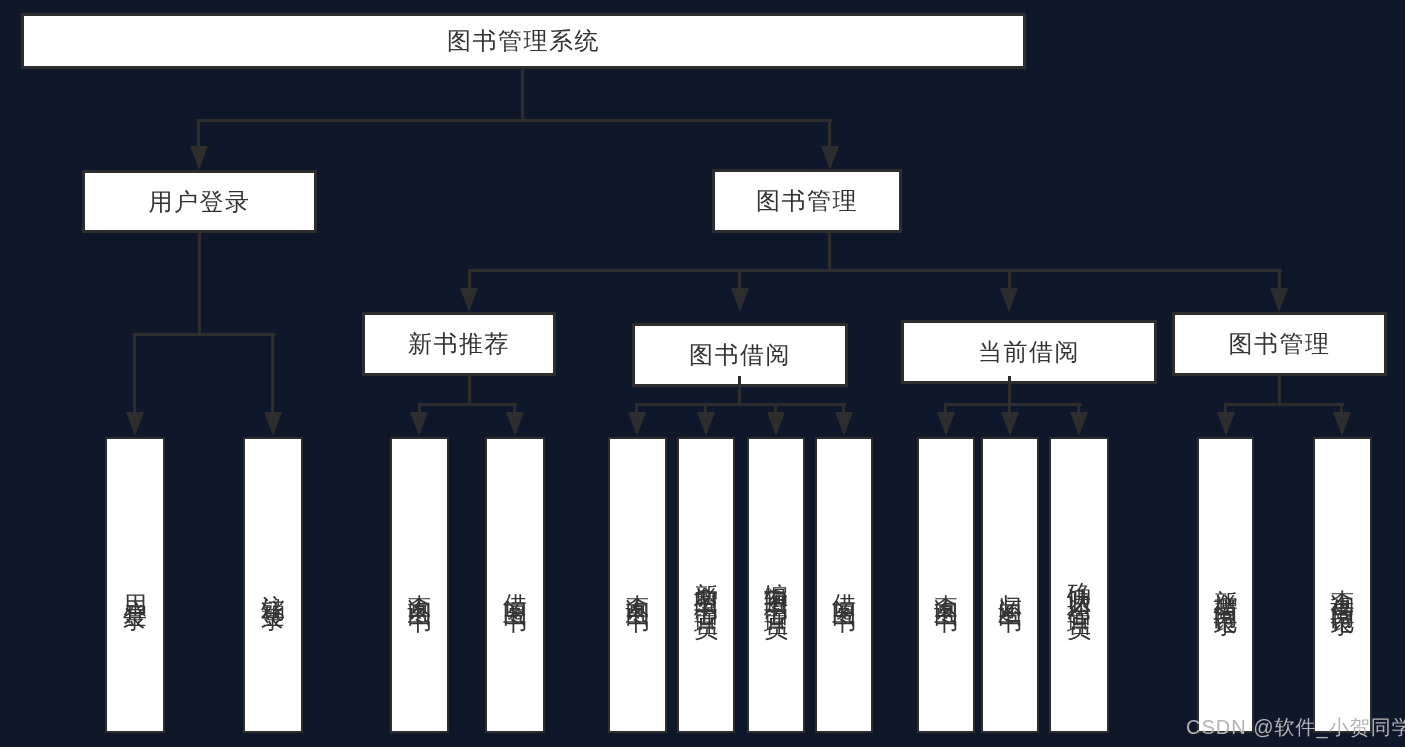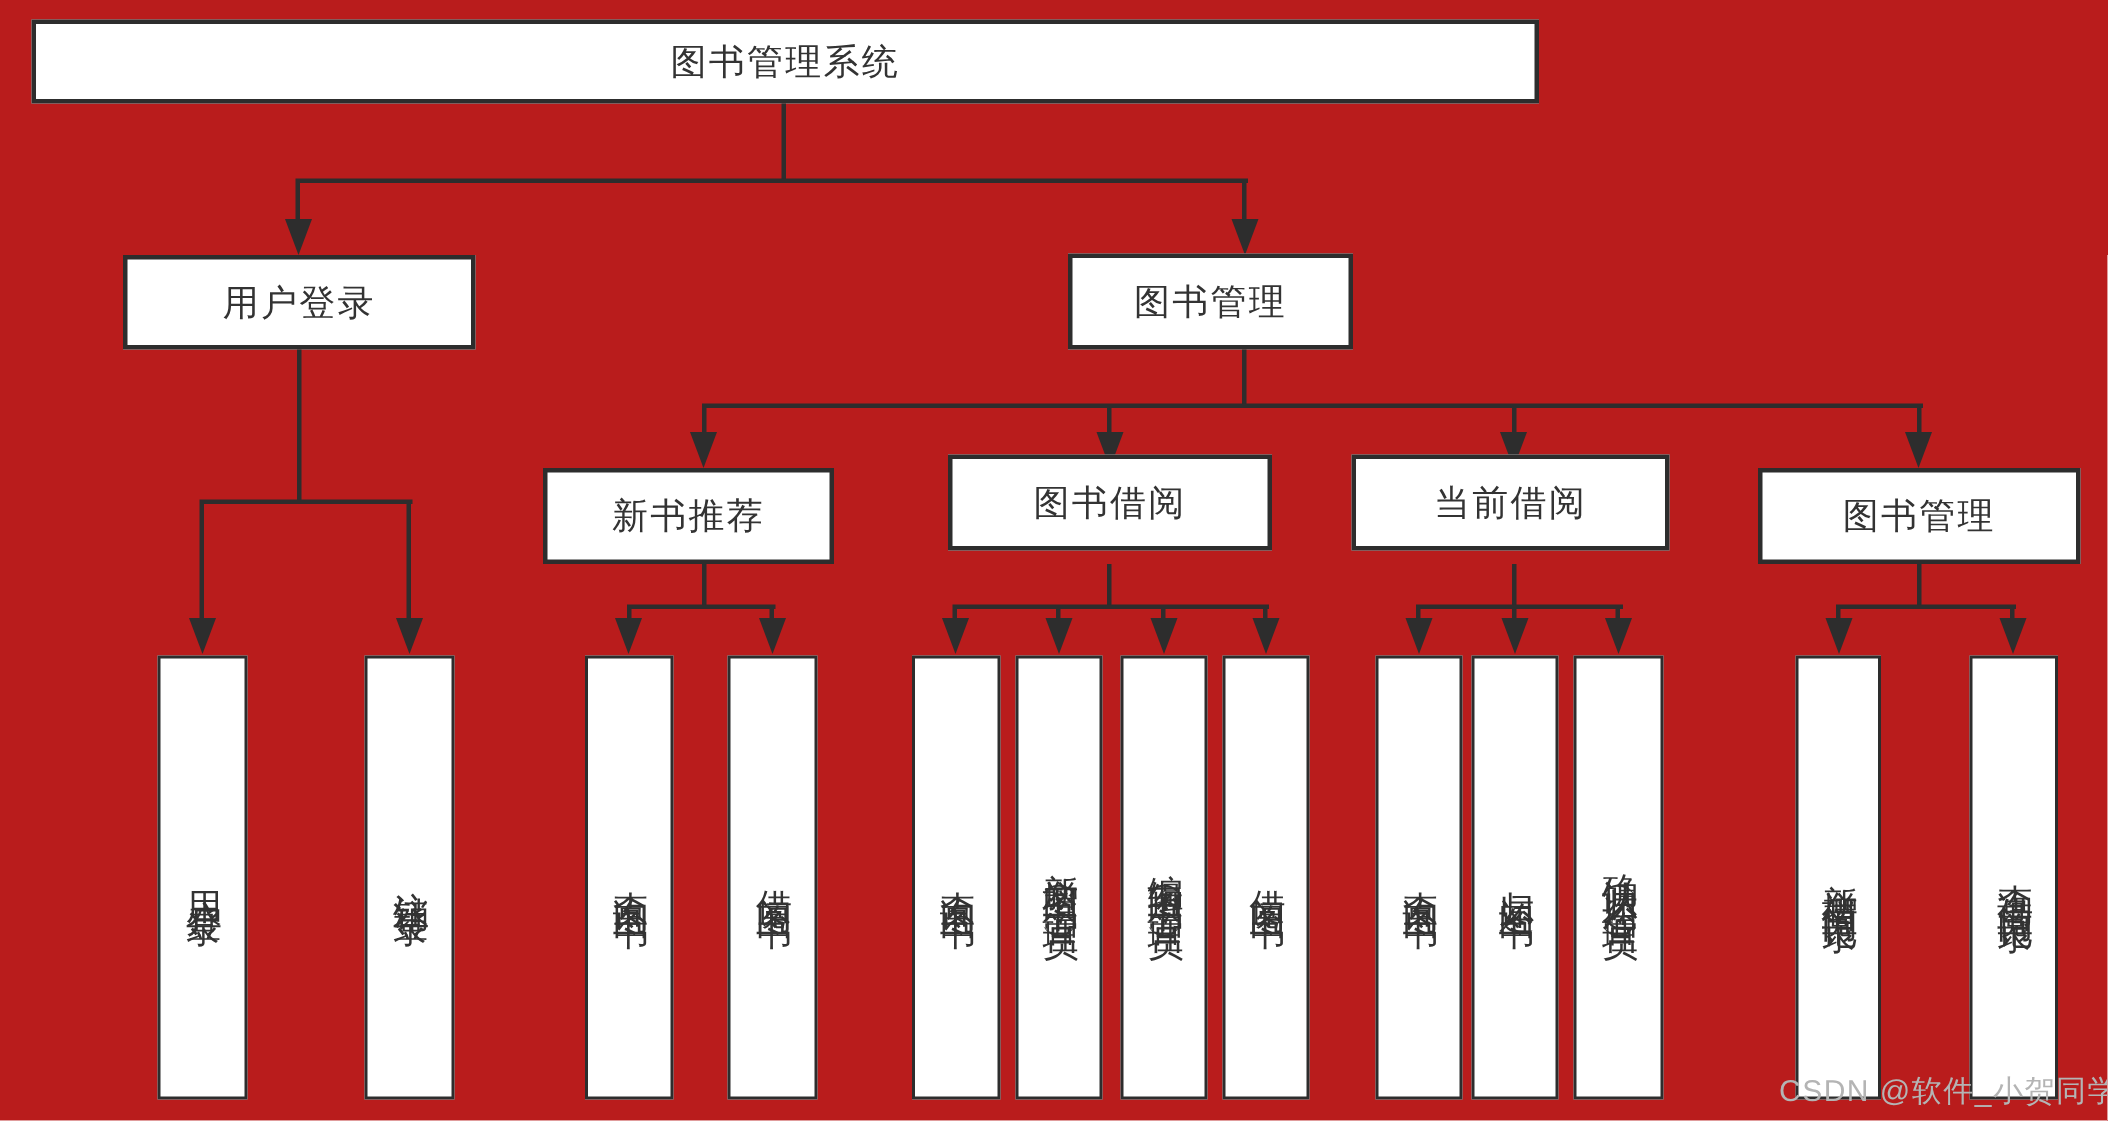--- a/index.html
+++ b/index.html
@@ -1,17 +1,17 @@
 <!DOCTYPE html>
 <html><head>
 <meta charset="utf-8">
 <style>
   html,body{margin:0;padding:0;background:#ffffff;}
   .stage{
-    position:relative;width:1405px;height:747px;background:#b91c1c;
+    position:relative;width:1405px;height:747px;background:#0f172a;
     font-family:"Liberation Sans","DejaVu Sans",sans-serif;overflow:hidden;
   }
   .hbox{
     position:absolute;box-sizing:border-box;border:3px solid #2d2d2d;background:#ffffff;
     display:flex;align-items:center;justify-content:center;
     font-size:24px;color:#333333;letter-spacing:1.5px;white-space:nowrap;
   }
   .vbox{
     position:absolute;box-sizing:border-box;border:2px solid #2d2d2d;background:#ffffff;
     top:437px;height:296px;
@@ -56,22 +56,22 @@
   <div class="vl" style="left:468px;top:272px;height:18px"></div>
   <div class="tri" style="left:460px;top:288px"></div>
   <div class="vl" style="left:738px;top:272px;height:18px"></div>
   <div class="tri" style="left:731px;top:288px"></div>
   <div class="vl" style="left:1008px;top:272px;height:18px"></div>
   <div class="tri" style="left:1000px;top:288px"></div>
   <div class="vl" style="left:1278px;top:272px;height:18px"></div>
   <div class="tri" style="left:1270px;top:288px"></div>
 
   <div class="hbox" style="left:362px;top:312px;width:194px;height:64px">新书推荐</div>
-  <div class="hbox" style="left:632px;top:303px;width:216px;height:64px">图书借阅</div>
-  <div class="hbox" style="left:901px;top:303px;width:212px;height:64px">当前借阅</div>
+  <div class="hbox" style="left:632px;top:323px;width:216px;height:64px">图书借阅</div>
+  <div class="hbox" style="left:901px;top:320px;width:256px;height:64px">当前借阅</div>
   <div class="hbox" style="left:1172px;top:312px;width:215px;height:64px">图书管理</div>
 
   <div class="vl" style="left:468px;top:376px;height:29px"></div>
   <div class="hl" style="left:418px;top:403px;width:99px"></div>
   <div class="vl" style="left:418px;top:406px;height:6px"></div>
   <div class="tri" style="left:410px;top:412px"></div>
   <div class="vl" style="left:513px;top:406px;height:6px"></div>
   <div class="tri" style="left:506px;top:412px"></div>
 
   <div class="vl" style="left:738px;top:376px;height:29px"></div>

